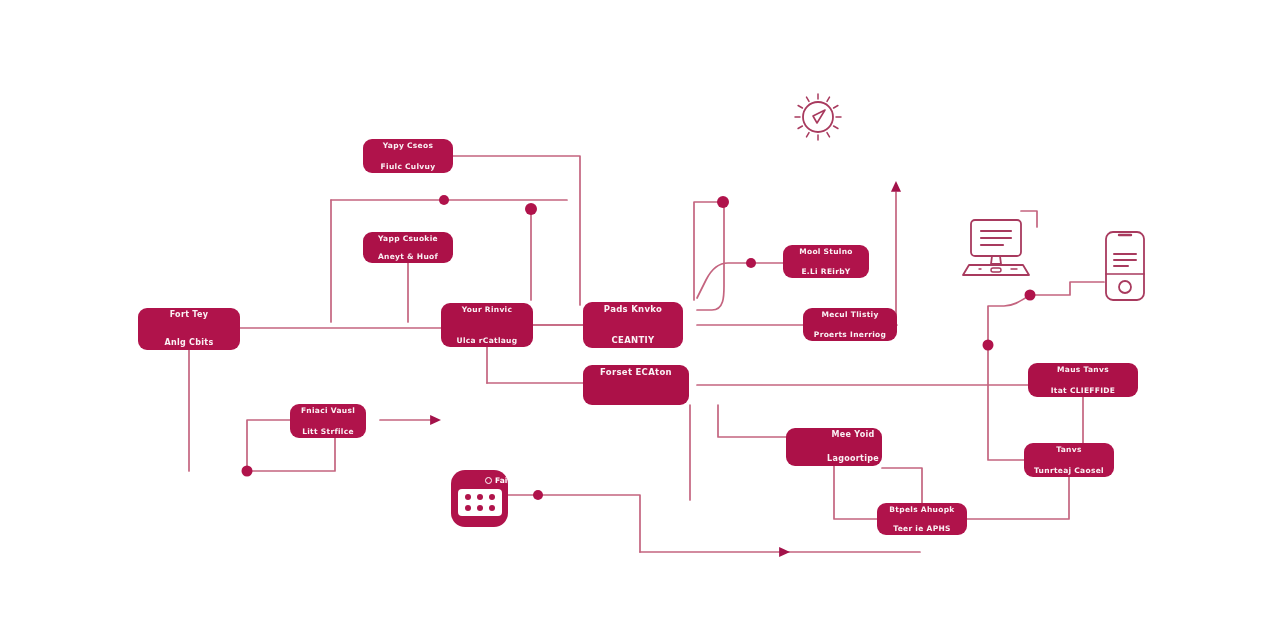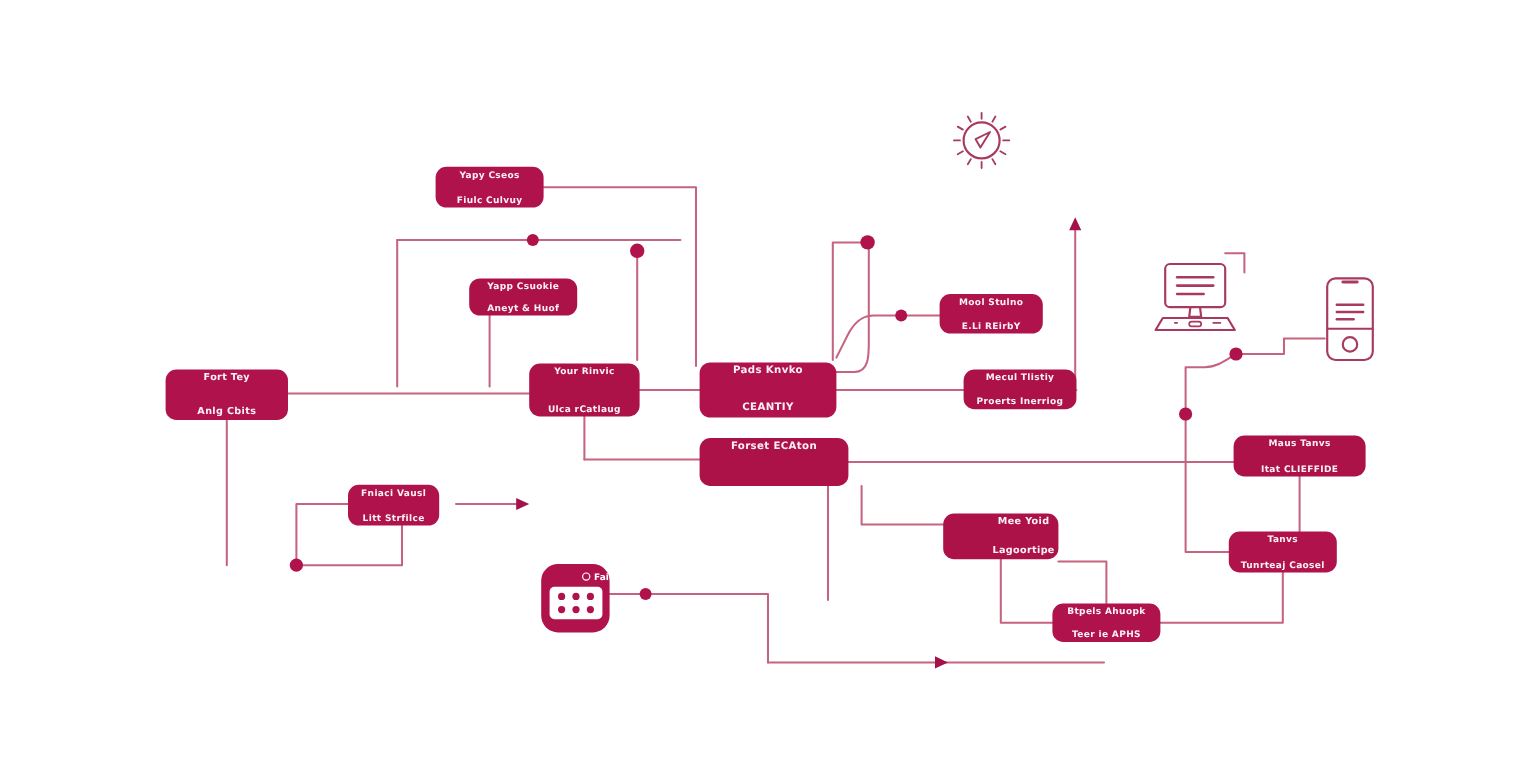--- a/index.html
+++ b/index.html
@@ -181,37 +181,37 @@
         <line fill="none" stroke="#a83a5e" stroke-width="2" stroke-linecap="round" stroke-linejoin="round" x1="8" y1="28" x2="30" y2="28"></line>
         <line fill="none" stroke="#a83a5e" stroke-width="2" stroke-linecap="round" stroke-linejoin="round" x1="8" y1="34" x2="22" y2="34"></line>
         <line fill="none" stroke="#a83a5e" stroke-width="1.6" stroke-linecap="round" stroke-linejoin="round" x1="0" y1="42" x2="38" y2="42"></line>
         <circle fill="none" stroke="#a83a5e" stroke-width="1.8" stroke-linecap="round" stroke-linejoin="round" cx="19" cy="55" r="6"></circle>
       </g>
     </svg>
 <div class="node" style="left: 363px; top: 139px; width: 90px; height: 34px; background: rgb(176, 19, 75); font-size: 7.5px;">
       <span class="line1">Yapy Cseos</span>
       <span class="line2">Fiulc Culvuy</span>
     </div>
-    <div class="node" style="left: 363px; top: 232px; width: 90px; height: 31px; background: rgb(172, 17, 72); font-size: 7.5px; margin-left: 28px;">
+    <div class="node" style="left: 363px; top: 232px; width: 90px; height: 31px; background: rgb(172, 17, 72); font-size: 7.5px;">
       <span class="line1">Yapp Csuokie</span>
       <span class="line2">Aneyt &amp; Huof</span>
     </div>
     <div class="node" style="left: 441px; top: 303px; width: 92px; height: 44px; background: rgb(172, 17, 72); font-size: 7.5px;">
       <span class="line1">Your Rinvic</span>
       <span class="line2">Ulca rCatlaug</span>
     </div>
     <div class="node" style="left: 138px; top: 308px; width: 102px; height: 42px; background: rgb(176, 19, 75); font-size: 8px;">
       <span class="line1">Fort Tey</span>
       <span class="line2">Anlg Cbits</span>
     </div>
-    <div class="node" style="left: 583px; top: 302px; width: 114px; height: 46px; background: rgb(176, 19, 75); font-size: 8.5px; gap: 15px;">
+    <div class="node" style="left: 583px; top: 302px; width: 100px; height: 46px; background: rgb(176, 19, 75); font-size: 8.5px; gap: 15px;">
       <span class="line1">Pads Knvko</span>
       <span class="line2">CEANTIY</span>
     </div>
-    <div class="node" style="left: 583px; top: 365px; width: 124px; height: 40px; background: rgb(172, 17, 72); font-size: 8.5px;">
+    <div class="node" style="left: 583px; top: 365px; width: 106px; height: 40px; background: rgb(172, 17, 72); font-size: 8.5px;">
       <span class="line1">Forset ECAton</span>
     </div>
     <div class="node" style="left: 783px; top: 245px; width: 86px; height: 33px; background: rgb(176, 19, 75); font-size: 7.5px;">
       <span class="line1">Mool Stulno</span>
       <span class="line2">E.Li REirbY</span>
     </div>
     <div class="node" style="left: 803px; top: 308px; width: 94px; height: 33px; background: rgb(172, 17, 72); font-size: 7.5px;">
       <span class="line1">Mecul Tlistiy</span>
       <span class="line2">Proerts Inerriog</span>
     </div>

